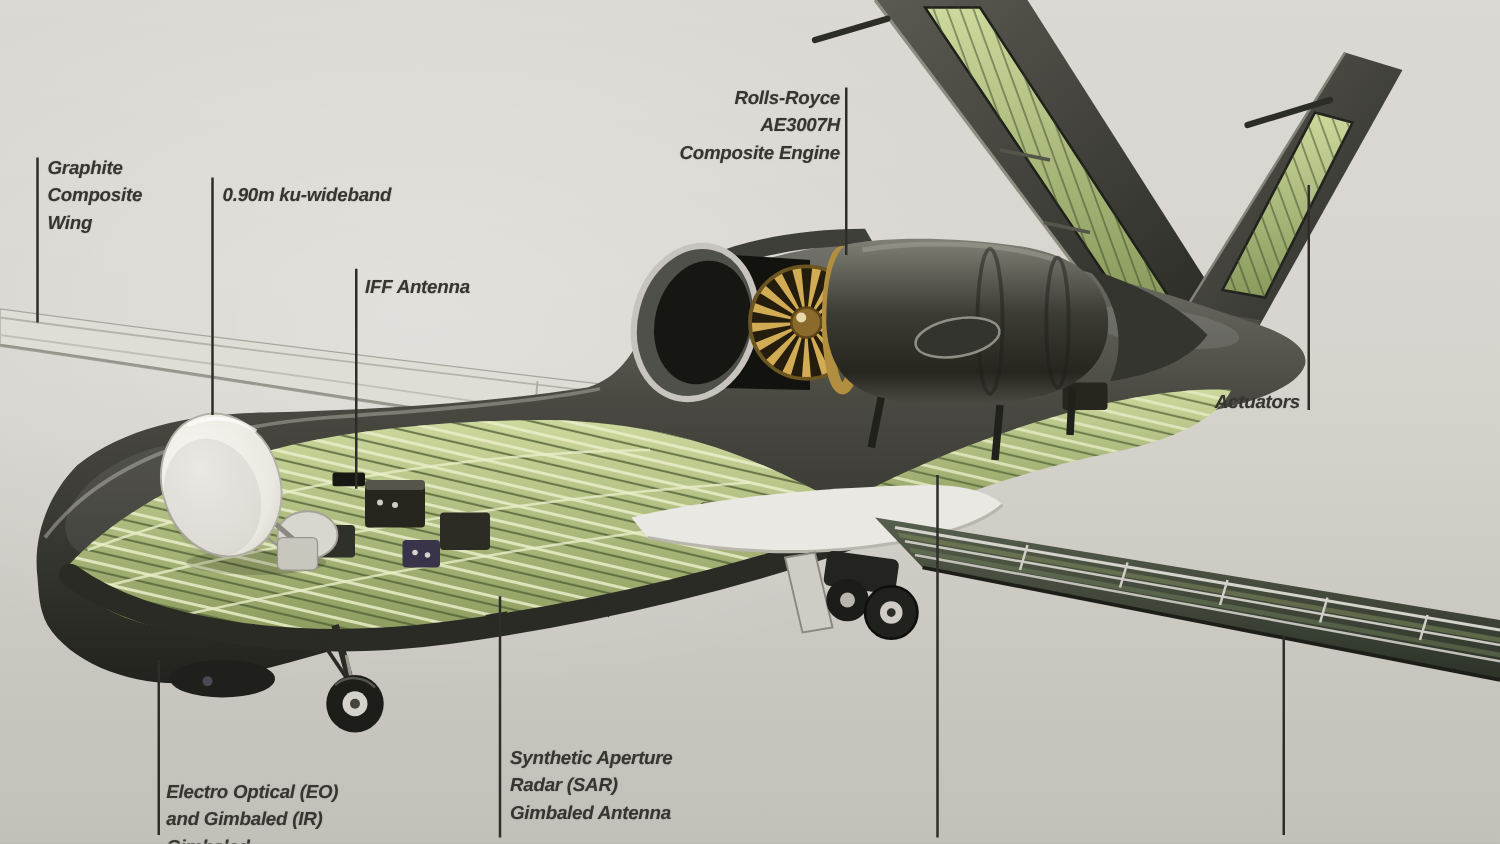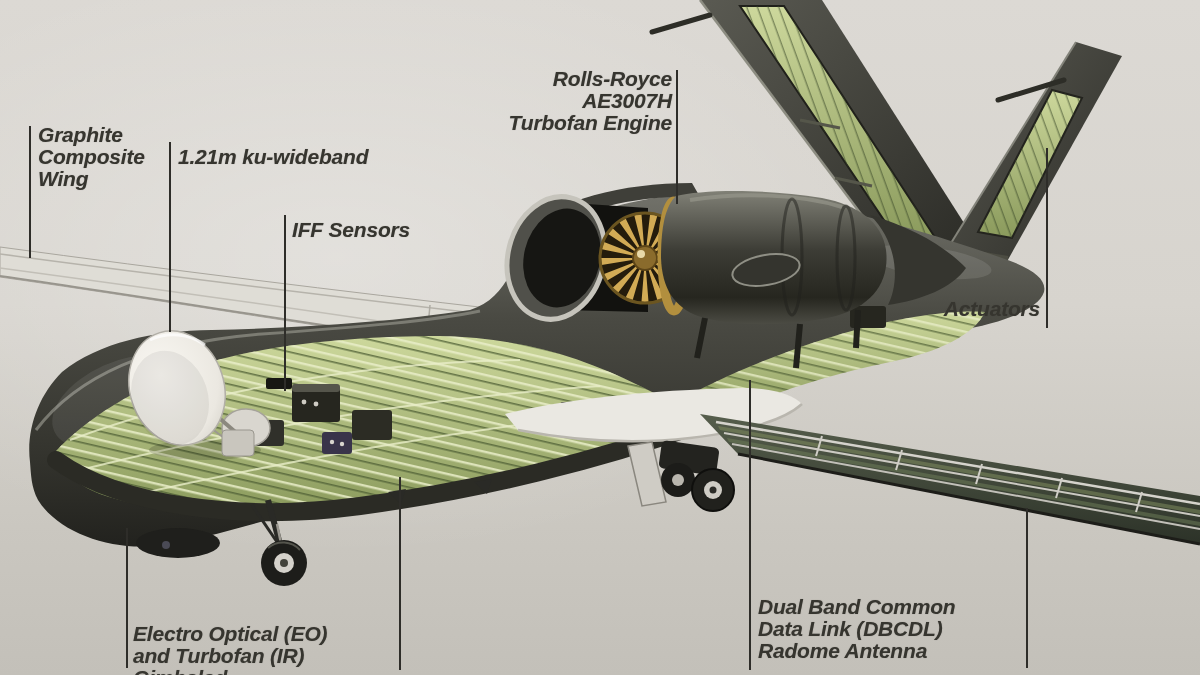--- a/index.html
+++ b/index.html
@@ -7,21 +7,21 @@
     position:relative;width:1200px;height:675px;overflow:hidden;
     background:
       radial-gradient(ellipse 900px 500px at 28% 38%, rgba(255,255,255,.28), rgba(255,255,255,0) 60%),
       linear-gradient(180deg,#dcd9d4 0%,#d7d4ce 45%,#cac7c0 78%,#c3c0b9 100%);
     font-family:"Liberation Sans", sans-serif;
   }
   svg.art{position:absolute;left:0;top:0;}
   .leader{position:absolute;width:2px;background:#2e2d29;}
   .label{
     position:absolute;color:#36352f;
-    font-style:italic;font-weight:700;font-size:21px;line-height:22px;
+    font-style:italic;font-weight:700;font-size:15px;line-height:22px;
     letter-spacing:-0.2px;white-space:nowrap;
     text-shadow:0 0 1px rgba(60,58,52,.35);
   }
   .label.right{text-align:right;}
   .label span{display:block;}
 </style>
 </head>
 <body>
 
 <div class="stage">
@@ -252,44 +252,44 @@
   <div class="leader" style="left:749px;top:380px;height:290px"></div>
   <div class="leader" style="left:1026px;top:508px;height:160px"></div>
 
   <div class="label" style="left:38px;top:124px">
     <span>Graphite</span>
     <span>Composite</span>
     <span>Wing</span>
   </div>
 
   <div class="label" style="left:178px;top:146px">
-    <span>1.21m ku-wideband</span>
+    <span>0.90m ku-wideband</span>
   </div>
 
   <div class="label" style="left:292px;top:219px">
-    <span>IFF Sensors</span>
+    <span>IFF Antenna</span>
   </div>
 
   <div class="label right" style="right:528px;top:68px">
     <span>Rolls-Royce</span>
     <span>AE3007H</span>
-    <span>Turbofan Engine</span>
-  </div>
-
-  <div class="label right" style="right:160px;top:298px">
+    <span>Composite Engine</span>
+  </div>
+
+  <div class="label right" style="right:160px;top:311px">
     <span>Actuators</span>
   </div>
 
   <div class="label" style="left:133px;top:623px">
     <span>Electro Optical (EO)</span>
-    <span>and Turbofan (IR)</span>
+    <span>and Gimbaled (IR)</span>
     <span>Gimbaled</span>
   </div>
 
-
-  <div class="label" style="left:758px;top:596px">
-    <span>Dual Band Common</span>
-    <span>Data Link (DBCDL)</span>
-    <span>Radome Antenna</span>
-  </div>
+  <div class="label" style="left:408px;top:596px">
+    <span>Synthetic Aperture</span>
+    <span>Radar (SAR)</span>
+    <span>Gimbaled Antenna</span>
+  </div>
+
 
 
 </div>
 
 </body></html>

